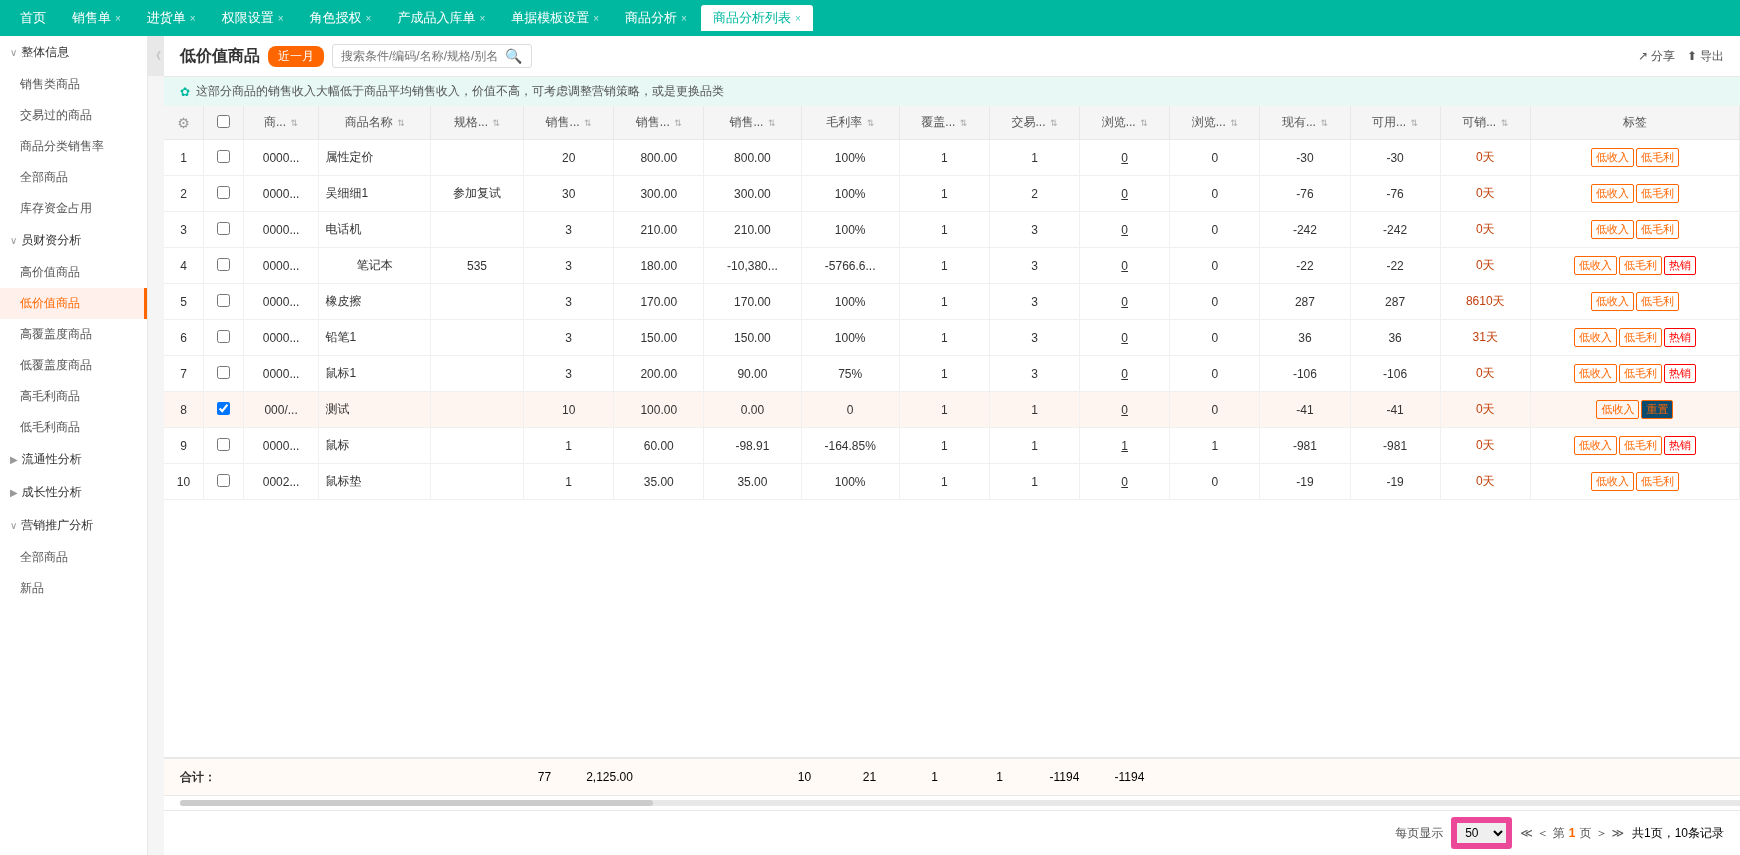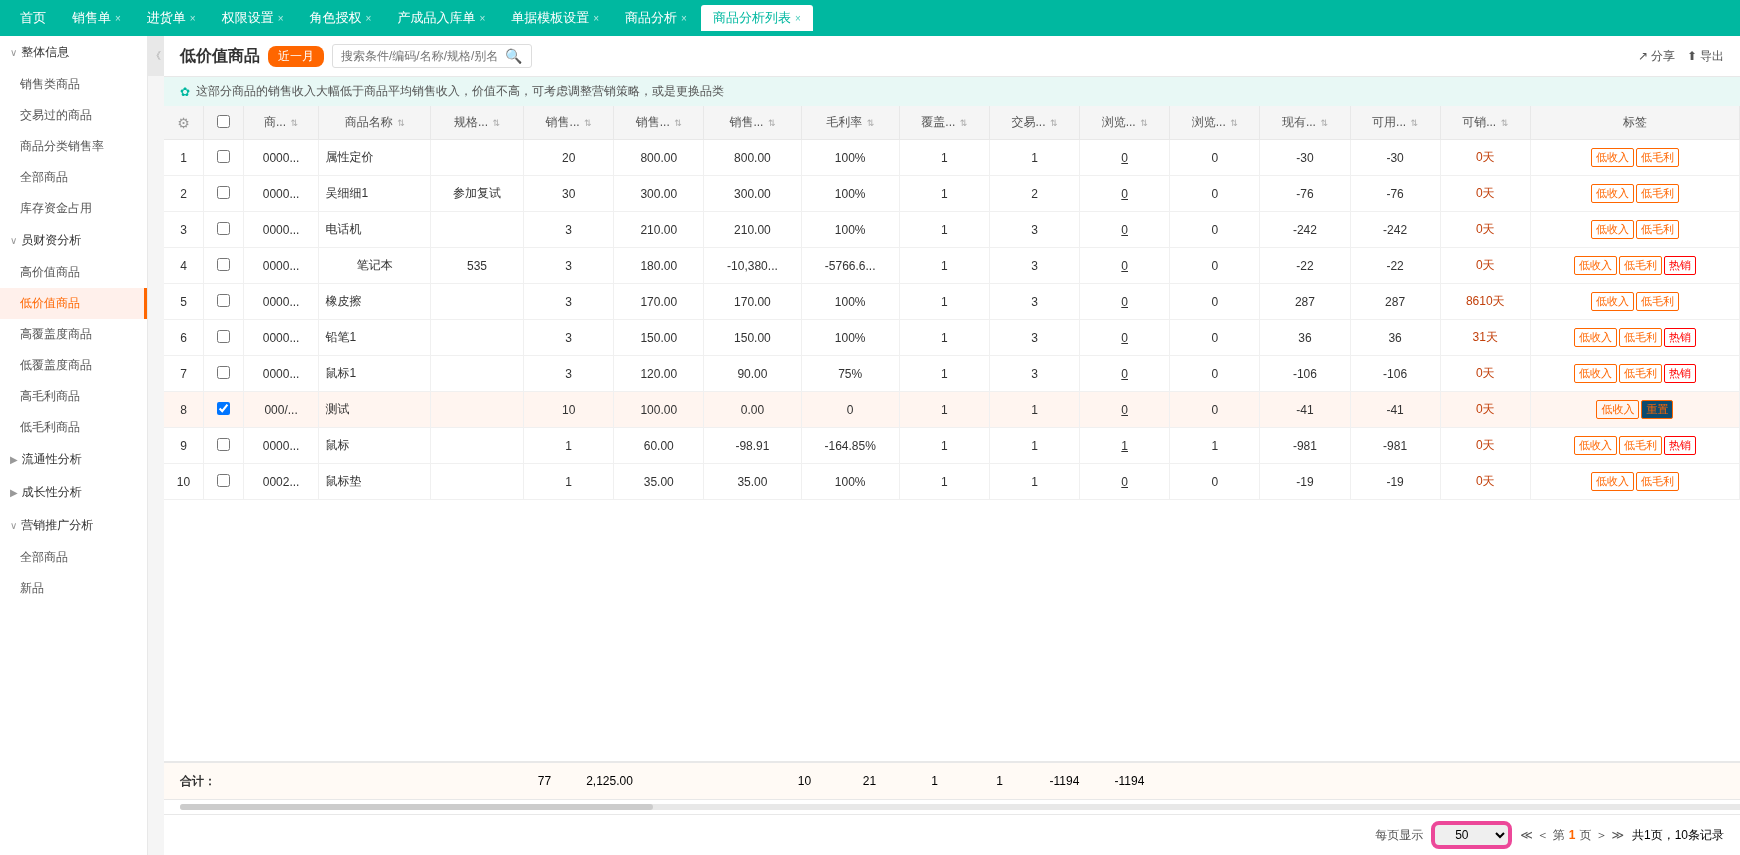--- a/index.html
+++ b/index.html
@@ -162,23 +162,23 @@
       display: flex;
       align-items: center;
       justify-content: flex-end;
       padding: 6px 16px;
       background: #fff;
       border-top: 1px solid #e8e8e8;
       gap: 8px;
     }
     .page-size-label { color: #555; }
     .page-size-select {
-      border: 4px solid #ec4899;
-      border-radius: 8px;
-      padding: 2px 16px;
+      border: 6px solid #ec4899;
+      border-radius: 3px;
+      padding: 2px 4px;
       font-size: 12px;
     }
     .page-nav { display: flex; align-items: center; gap: 4px; color: #555; }
     .page-nav span { cursor: pointer; }
     .page-nav .current-page { color: #ff6600; font-weight: bold; }
     .scrollbar-track {
       width: 100%;
       height: 6px;
       background: #e8e8e8;
       border-radius: 3px;
@@ -406,21 +406,21 @@
               <td><span class="orange-text">31天</span></td>
               <td><span class="tag tag-low-income">低收入</span><span class="tag tag-low-income">低毛利</span><span class="tag tag-hot">热销</span></td>
             </tr>
             <tr>
               <td>7</td>
               <td><input type="checkbox" style=""></td>
               <td>0000...</td>
               <td style="text-align: left;">鼠标1</td>
               <td></td>
               <td>3</td>
-              <td>120.00</td>
+              <td>200.00</td>
               <td>90.00</td>
               <td>75%</td>
               <td>1</td>
               <td>3</td>
               <td><span class="underline">0</span></td>
               <td>0</td>
               <td>-106</td>
               <td>-106</td>
               <td><span class="orange-text">0天</span></td>
               <td><span class="tag tag-low-income">低收入</span><span class="tag tag-low-income">低毛利</span><span class="tag tag-hot">热销</span></td>

